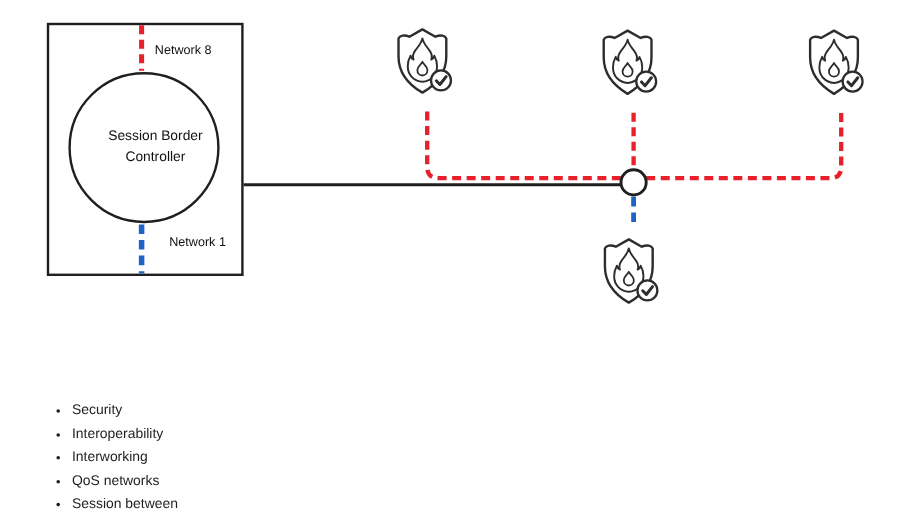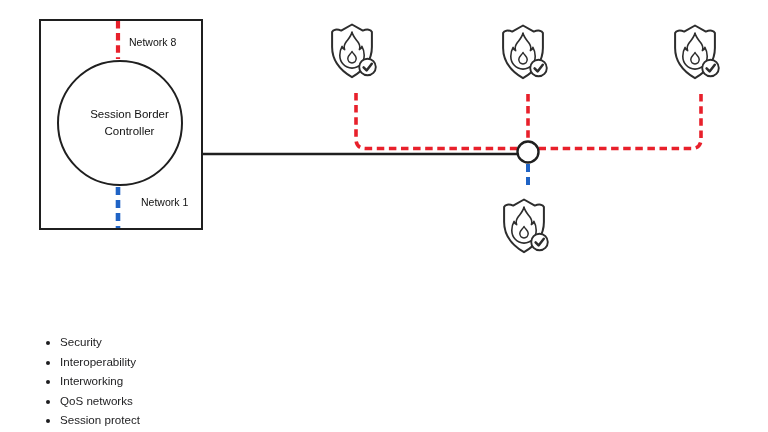--- a/index.html
+++ b/index.html
@@ -108,16 +108,16 @@
   <ul class="features">
 
       <li>Security</li>
 
       <li>Interoperability</li>
 
       <li>Interworking</li>
 
       <li>QoS networks</li>
 
-      <li>Session protect</li>
+      <li>Session between</li>
     </ul>
 
 </div>
 
 </body></html>

